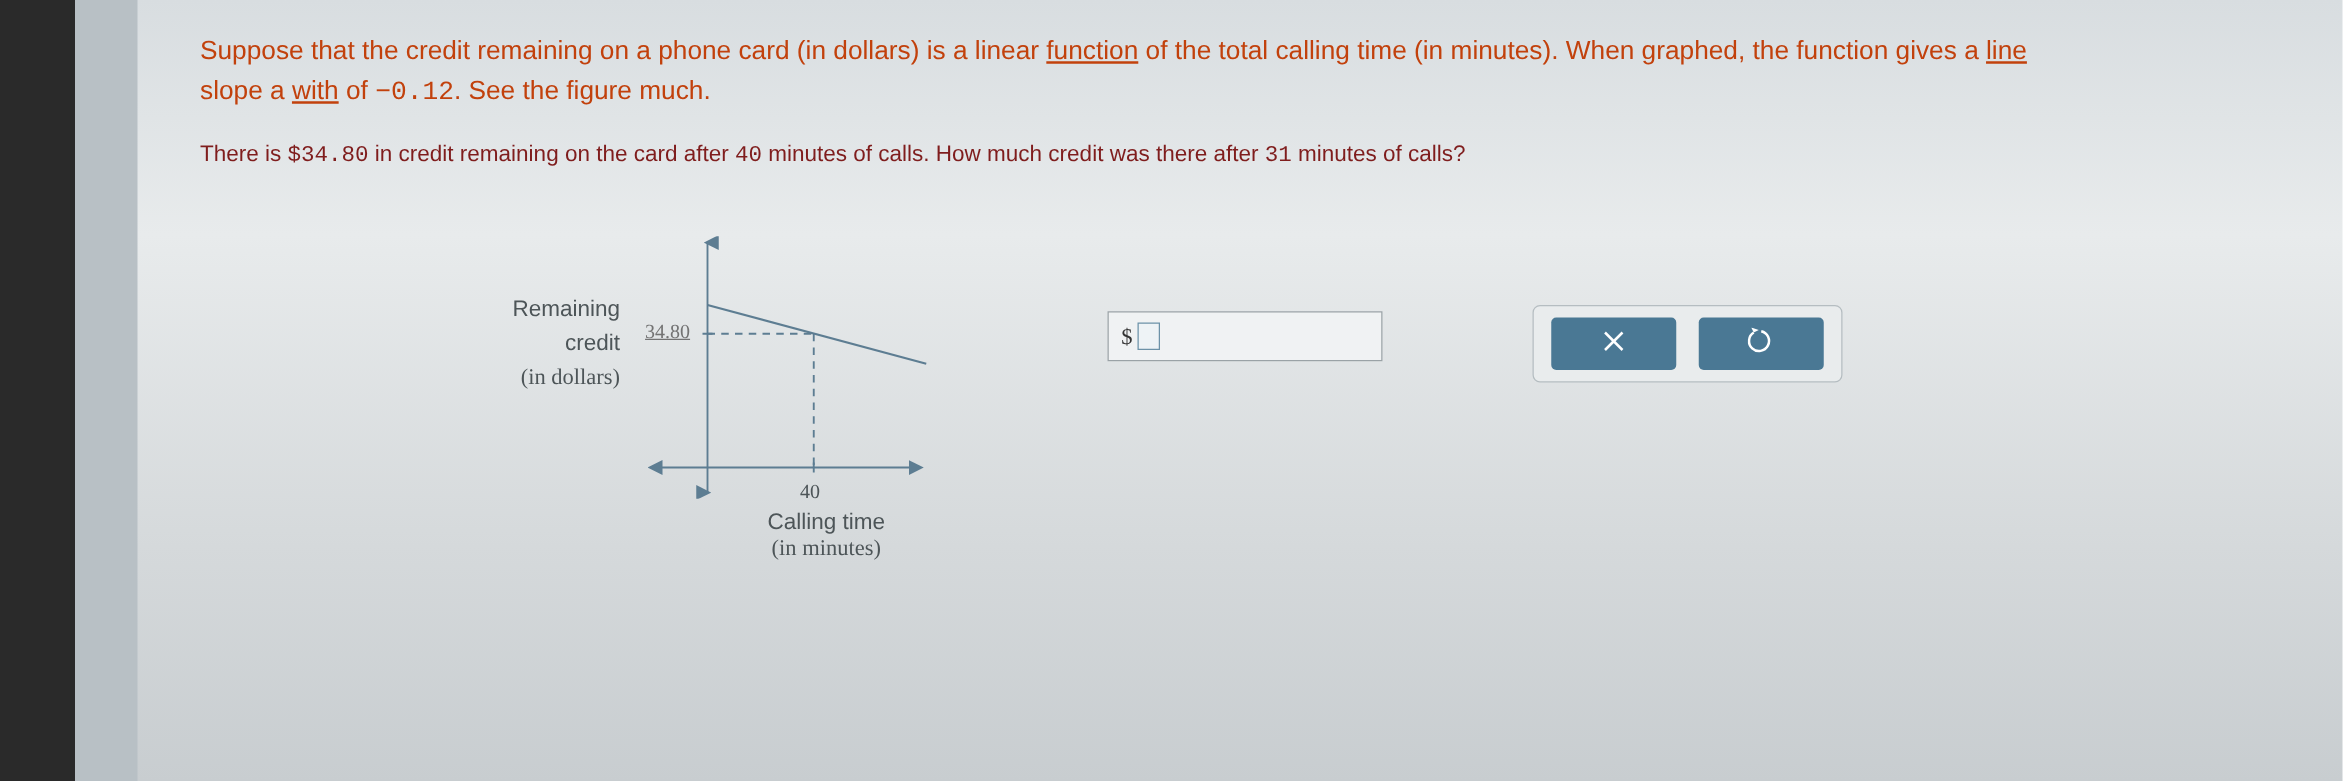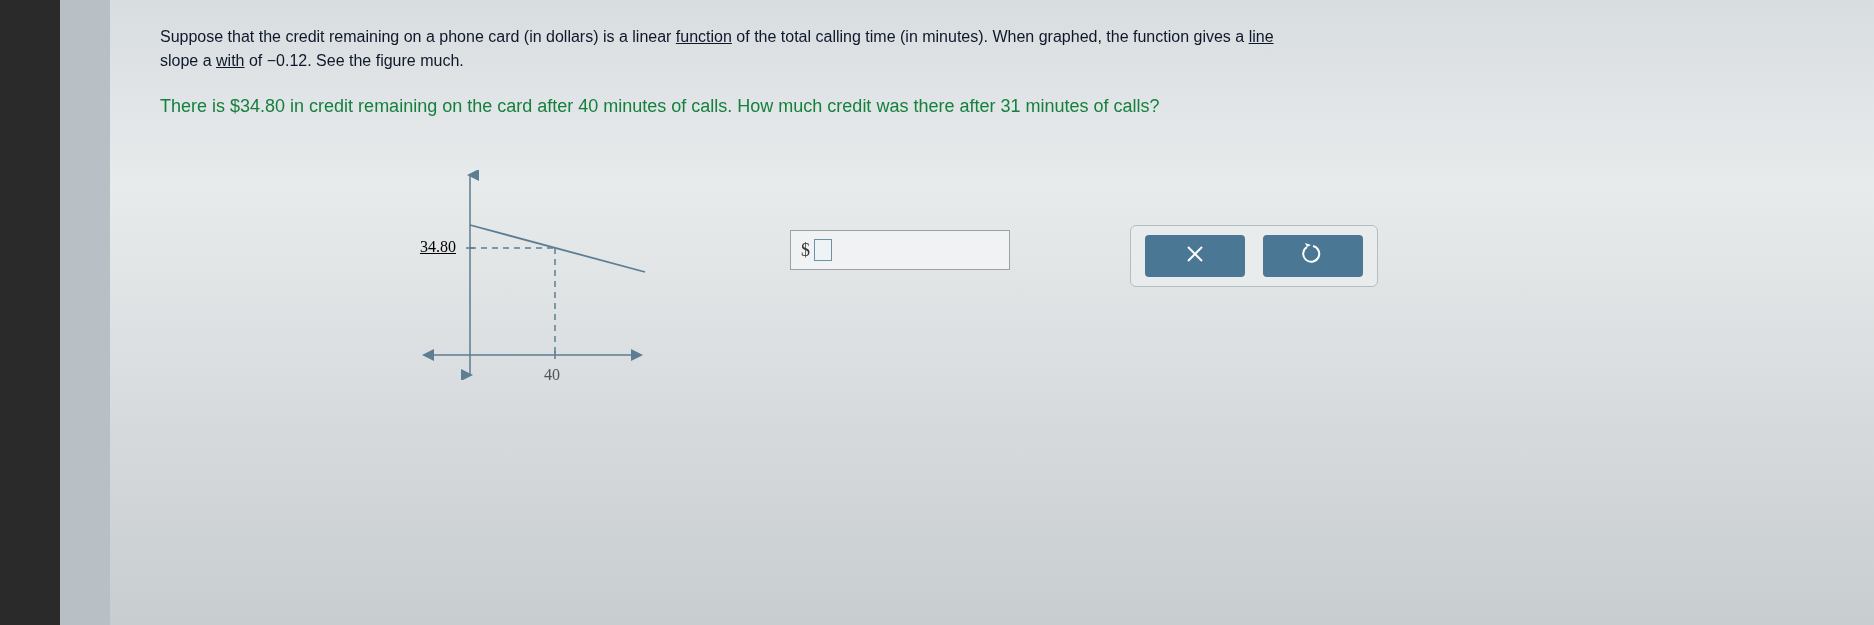--- a/index.html
+++ b/index.html
@@ -23,33 +23,33 @@
     }
     .left-stripe2 {
       position: absolute;
       left: 60px;
       top: 0;
       width: 50px;
       height: 100%;
       background: #b8c0c5;
     }
     .problem-text {
-      font-size: 16px;
+      font-size: 21px;
       line-height: 1.5;
-      color: #0f172a;
+      color: #c2410c;
       margin-bottom: 20px;
     }
     .problem-text .underline { text-decoration: underline; }
     .problem-q {
       font-size: 18px;
       line-height: 1.5;
-      color: #15803d;
+      color: #7f1d1d;
       margin-bottom: 50px;
     }
-    .math-num { font-family: Liberation Sans, sans-serif; }
+    .math-num { font-family: Liberation Mono, monospace; }
     .content-row {
       display: flex;
       align-items: flex-start;
       gap: 120px;
       margin-top: 40px;
     }
     .graph-block {
       display: flex;
       align-items: flex-start;
       margin-left: 250px;
@@ -64,21 +64,21 @@
       white-space: nowrap;
     }
     .ylabel .paren { font-family: 'Times New Roman', serif; }
     .graph-wrap { position: relative; width: 260px; height: 280px; }
     .tick-y {
       position: absolute;
       left: 10px;
       top: 68px;
       font-size: 16px;
       font-family: 'Times New Roman', serif;
-      color: #000000;
+      color: #737373;
       text-decoration: underline;
     }
     .tick-x {
       position: absolute;
       left: 134px;
       top: 196px;
       font-size: 16px;
       font-family: 'Times New Roman', serif;
       color: #4d5558;
     }
@@ -144,20 +144,25 @@
   <span>slope a </span><span class="underline">with</span><span> of </span><span class="math-num">−0.12</span><span>. See the figure much.</span>
 </div>
 
 <div class="problem-q">
   <span>There is </span><span class="math-num">$34.80</span><span> in credit remaining on the card after </span><span class="math-num">40</span><span> minutes of calls. How much credit was there after </span><span class="math-num">31</span><span> minutes of calls?</span>
 </div>
 
 <div class="content-row">
 
   <div class="graph-block">
+    <div class="ylabel">
+      <div>Remaining</div>
+      <div>credit</div>
+      <div class="paren">(in dollars)</div>
+    </div>
     <div class="graph-wrap">
       <svg width="260" height="210" viewBox="0 0 260 210">
         <defs>
           <marker id="arrR" markerWidth="8" markerHeight="8" refX="6" refY="4" orient="auto">
             <path d="M0,0 L8,4 L0,8 Z" fill="#5d7d92"></path>
           </marker>
           <marker id="arrL" markerWidth="8" markerHeight="8" refX="2" refY="4" orient="auto">
             <path d="M8,0 L0,4 L8,8 Z" fill="#5d7d92"></path>
           </marker>
           <marker id="arrU" markerWidth="8" markerHeight="8" refX="4" refY="2" orient="auto">
@@ -170,20 +175,24 @@
         <line x1="60" y1="205" x2="60" y2="5" stroke="#5d7d92" stroke-width="1.5" marker-end="url(#arrU)" marker-start="url(#arrD)"></line>
         <line x1="15" y1="185" x2="230" y2="185" stroke="#5d7d92" stroke-width="1.5" marker-end="url(#arrR)" marker-start="url(#arrL)"></line>
         <line x1="56" y1="78" x2="64" y2="78" stroke="#5d7d92" stroke-width="1.5"></line>
         <line x1="145" y1="181" x2="145" y2="189" stroke="#5d7d92" stroke-width="1.5"></line>
         <line x1="60" y1="78" x2="145" y2="78" stroke="#5d7d92" stroke-width="1.5" stroke-dasharray="6 5"></line>
         <line x1="145" y1="78" x2="145" y2="185" stroke="#5d7d92" stroke-width="1.5" stroke-dasharray="6 5"></line>
         <line x1="60" y1="55" x2="235" y2="102" stroke="#5d7d92" stroke-width="1.8"></line>
       </svg>
       <div class="tick-y">34.80</div>
       <div class="tick-x">40</div>
+      <div class="xlabel">
+        <div>Calling time</div>
+        <div class="paren">(in minutes)</div>
+      </div>
     </div>
   </div>
 
   <div class="answer-box">
     <span class="dollar">$</span>
     <span class="field" value=""></span>
   </div>
 
   <div class="buttons-panel">
     <div class="tool-btn">

